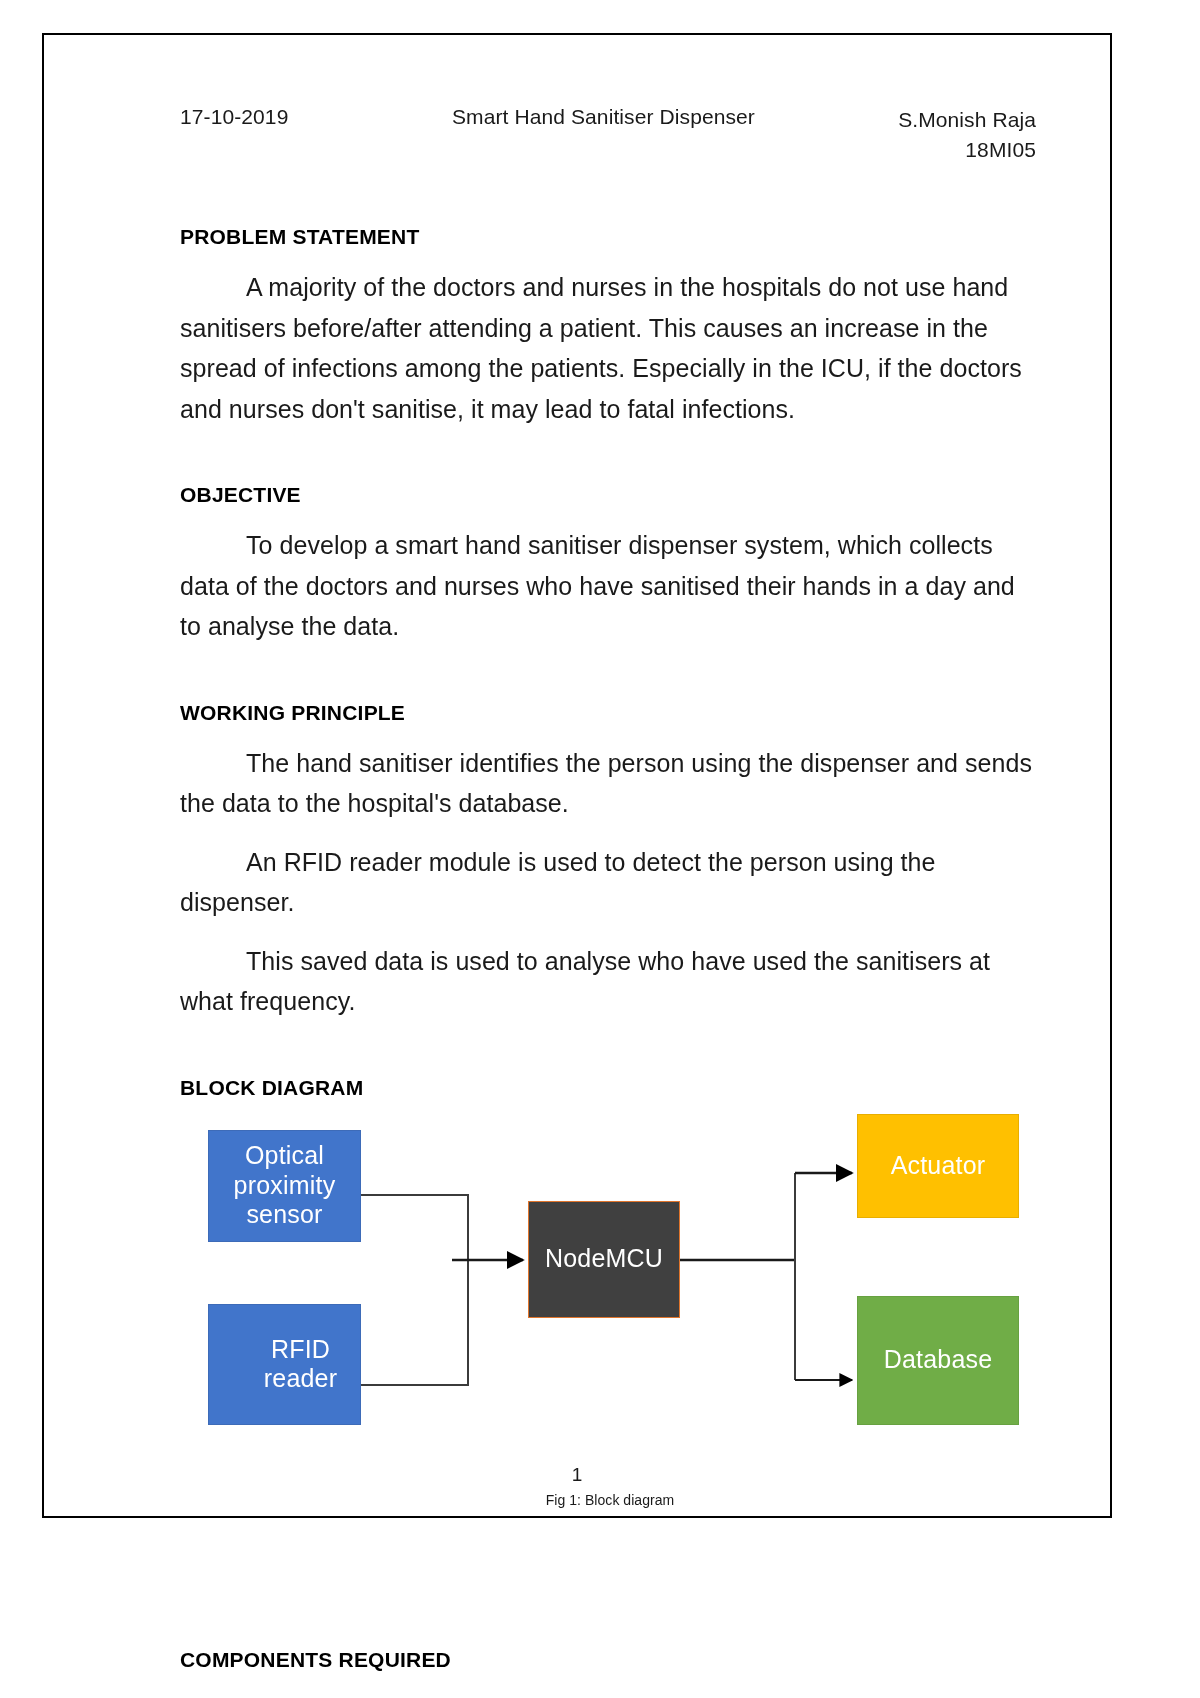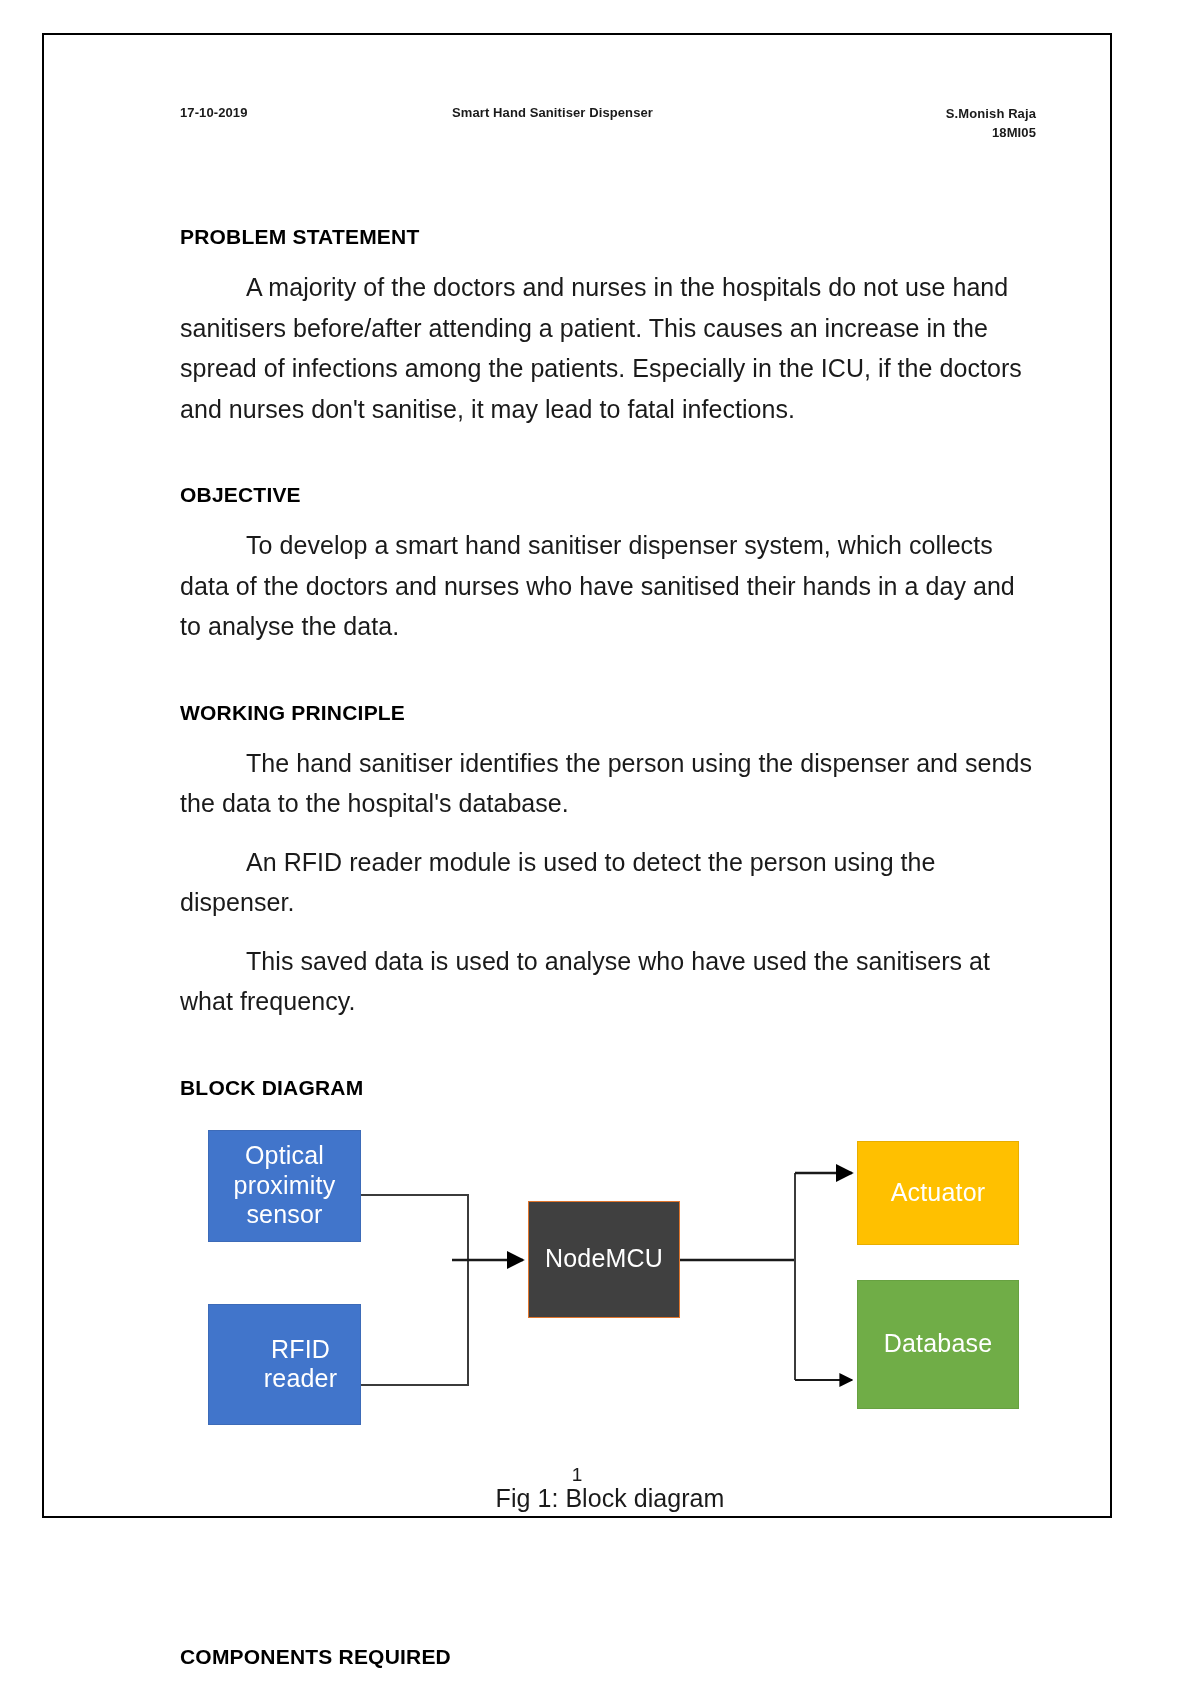--- a/index.html
+++ b/index.html
@@ -30,24 +30,23 @@
     position: absolute;
     left: 136px;
     top: 62px;
     width: 860px;
   }
 
   
   .doc-header {
     position: relative;
     height: 62px;
-    font-size: 13px;
+    font-size: 21px;
     color: #1a1a1a;
     letter-spacing: 0.1px;
-    font-weight: bold;
   }
   .hdr-date {
     position: absolute;
     left: 0;
     top: 8px;
   }
   .hdr-title {
     position: absolute;
     left: 272px;
     top: 8px;
@@ -119,39 +118,38 @@
   }
   .blk-node {
     left: 338px; top: 71px;  width: 152px; height: 117px;
     background: #404040;
     border: 1px solid #e0752c;
   }
   .blk-actuator {
     left: 667px; top: -16px; width: 162px; height: 104px;
     background: #FFC000;
     border: 1px solid #e8ae00;
-    margin-top: 27px;
   }
   .blk-database {
-    left: 667px; top: 150px; width: 162px; height: 129px;
+    left: 667px; top: 166px; width: 162px; height: 129px;
     background: #70AD47;
     border: 1px solid #67a141;
   }
   .wire-svg {
     position: absolute;
     left: 0; top: -20px;
     width: 860px; height: 340px;
     pointer-events: none;
   }
 
   .fig-caption {
     text-align: center;
-    font-size: 25px;
-    color: #1a1a1a;
-    margin: 0;
+    font-size: 14px;
+    color: #1a1a1a;
+    margin: 8px;
     padding-top: 24px;
     letter-spacing: 0.05px;
   }
 
   
   .page-number {
     position: absolute;
     left: 0;
     right: 0;
     bottom: 30px;

